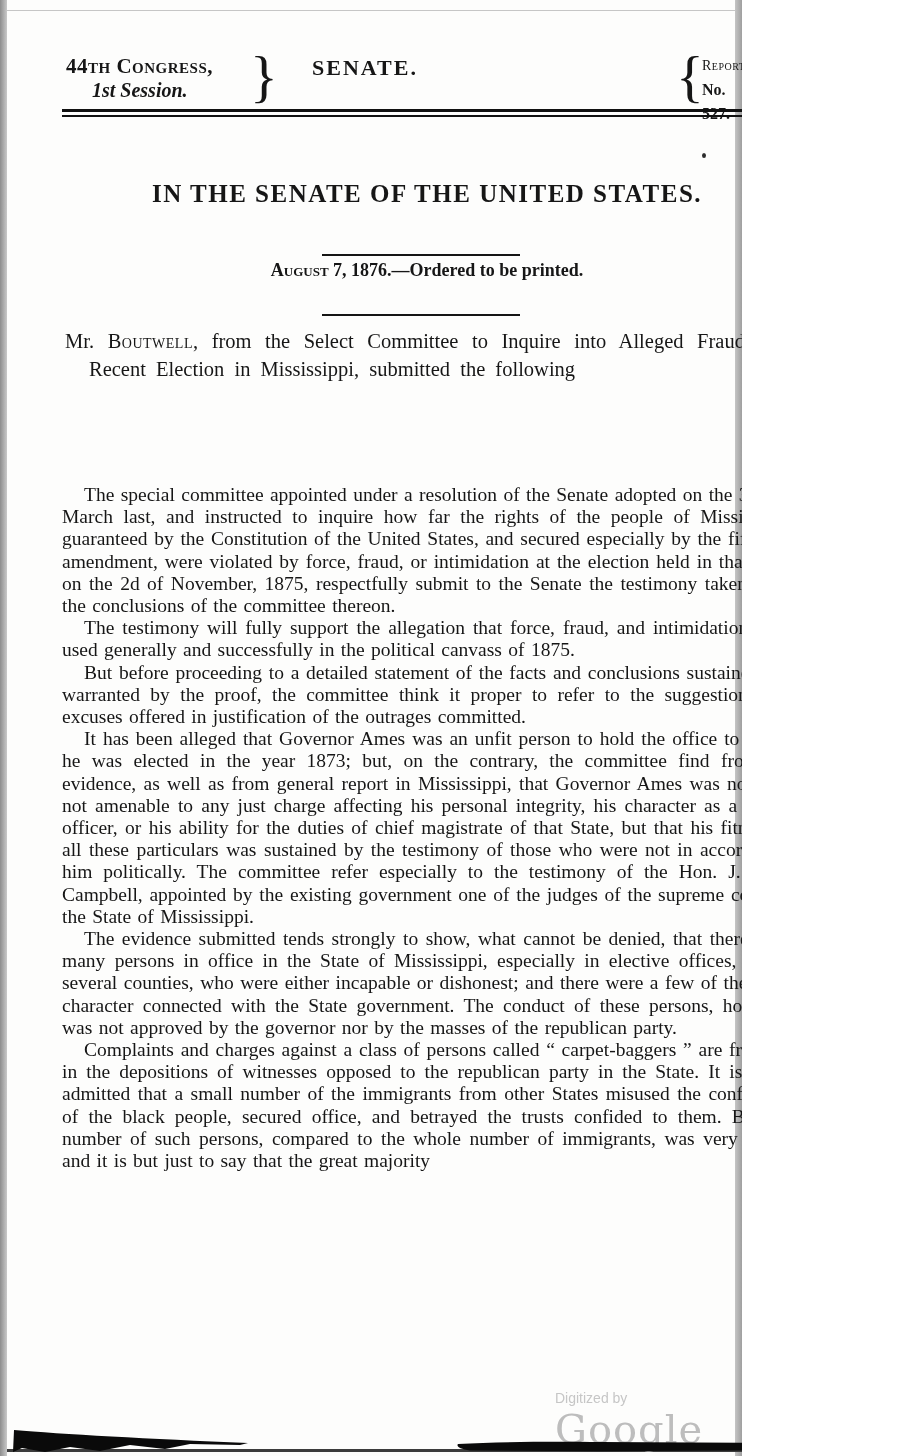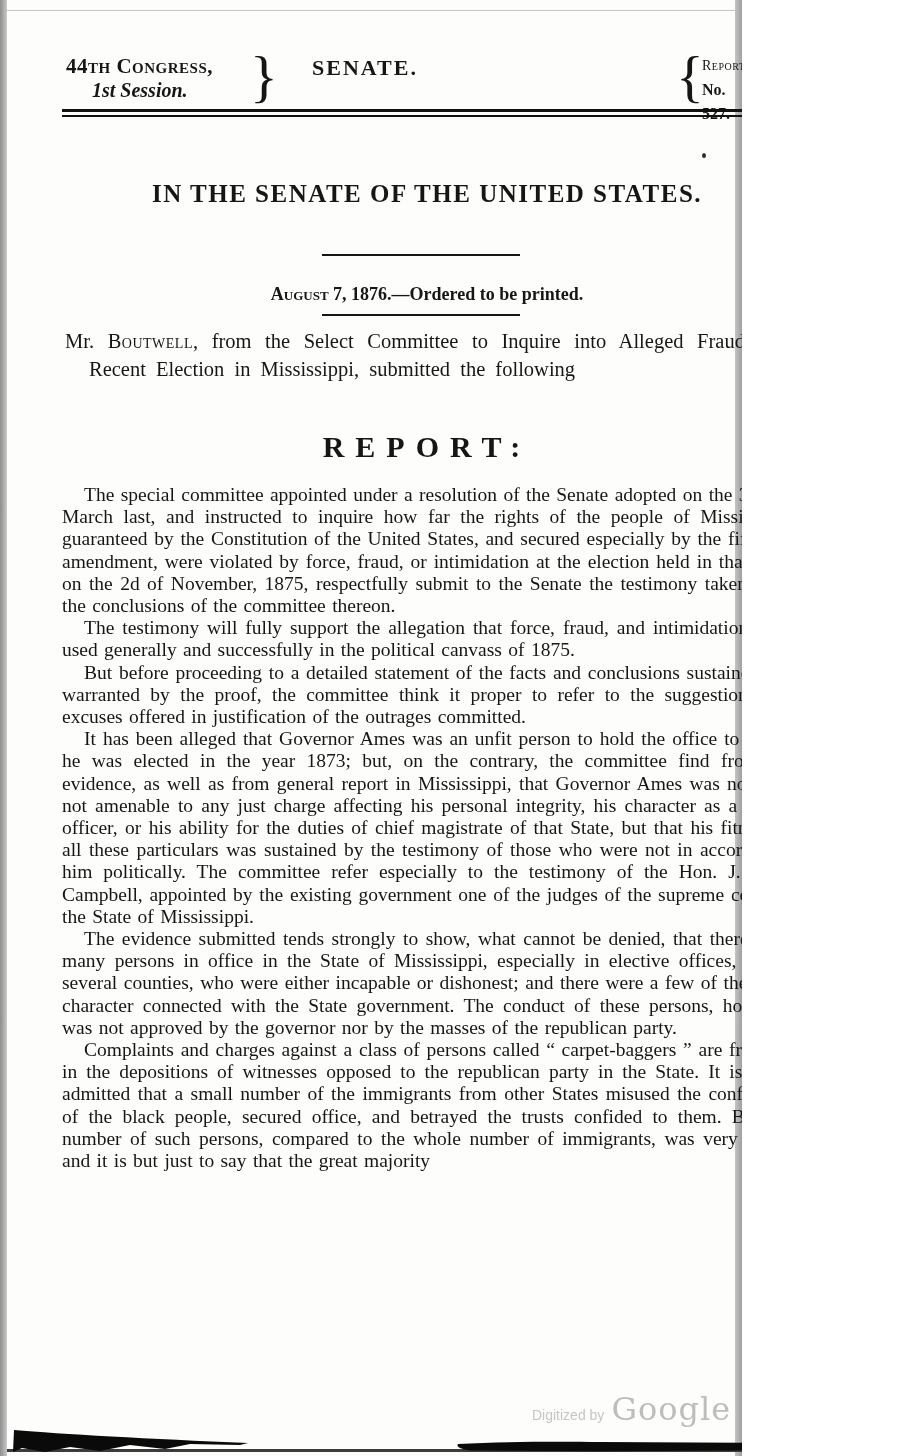--- a/index.html
+++ b/index.html
@@ -33,21 +33,21 @@
   .double-rule{position:absolute;left:62px;width:730px;top:109px;height:3px;
     border-top:3px solid #111;border-bottom:2px solid #111;}
 
   .doc-title{position:absolute;left:62px;width:730px;top:180px;margin:0;text-align:center;
     font-size:25px;font-weight:700;letter-spacing:1.5px;}
 
   .short-rule{position:absolute;left:322px;width:198px;height:2px;background:#151515;}
   .rule-a{top:254px;}
   .rule-b{top:314px;}
 
-  .dateline{position:absolute;left:62px;width:730px;top:284px;text-align:center;
+  .dateline{position:absolute;left:62px;width:730px;top:260px;text-align:center;
     font-size:18px;font-weight:700;}
   .dateline .sc{font-variant:small-caps;}
 
   .submission{position:absolute;left:62px;width:732px;top:324px;margin:3px;
     font-size:20.5px;line-height:28px;text-align:justify;word-spacing:5px;
     padding-left:24px;text-indent:-24px;}
   .submission .sc{font-variant:small-caps;letter-spacing:.5px;}
 
   .report-heading{position:absolute;left:62px;width:730px;top:430px;margin:0;text-align:center;
     font-size:30px;font-weight:600;letter-spacing:11px;}
@@ -57,25 +57,25 @@
   .body-text p{margin:0;text-indent:22px;}
 
   
   .speck{position:absolute;background:#2d2d2d;border-radius:50%;}
   .speck.s1{left:702px;top:153px;width:4px;height:5px;}
   .speck.s2{left:836px;top:360px;width:3px;height:3px;}
   .marginalia{position:absolute;left:786px;top:486px;}
   .topright-marks{position:absolute;left:850px;top:1376px;}
 
   
-  .watermark{position:absolute;left:532px;top:1390px;display:flex;align-items:baseline;}
+  .watermark{position:absolute;left:532px;top:1390px;display:flex;align-items:baseline;flex-direction:column;}
   .watermark .wm-pre{font-family:"Liberation Sans","DejaVu Sans",sans-serif;
     font-size:14px;color:#c6c6c6;}
   .watermark .wm-logo{font-family:"DejaVu Serif","Liberation Serif",serif;
-    font-size:32px;color:#bdbdbd;margin-left:7px;letter-spacing:1px;}
+    font-size:40px;color:#bdbdbd;margin-left:23px;letter-spacing:1px;}
 
   .ink-blobs{position:absolute;left:0;top:1424px;}
 </style>
 </head>
 <body>
 
 <div class="stage">
 
   <div class="edge-left"></div>
   <div class="edge-right"></div>
@@ -97,21 +97,20 @@
   <div class="double-rule"></div>
 
   <h1 class="doc-title">IN THE SENATE OF THE UNITED STATES.</h1>
 
   <div class="short-rule rule-a"></div>
   <div class="dateline"><span class="sc">August 7, 1876.</span><span>—Ordered to be printed.</span></div>
   <div class="short-rule rule-b"></div>
 
   <p class="submission"><span>Mr. </span><span class="sc">Boutwell</span><span>, from the Select Committee to Inquire into Alleged Frauds in the Recent Election in Mississippi, submitted the following</span></p>
 
-  <h2 class="report-heading">REPORT:</h2>
 
   <div class="body-text">
     <p>The special committee appointed under a resolution of the Senate adopted on the 31st of March last, and instructed to inquire how far the rights of the people of Mississippi, guaranteed by the Constitution of the United States, and secured especially by the fifteenth amendment, were violated by force, fraud, or intimidation at the election held in that State on the 2d of November, 1875, respectfully submit to the Senate the testimony taken, with the conclusions of the committee thereon.</p>
     <p>The testimony will fully support the allegation that force, fraud, and intimidation were used generally and successfully in the political canvass of 1875.</p>
     <p>But before proceeding to a detailed statement of the facts and conclusions sustained and warranted by the proof, the committee think it proper to refer to the suggestions and excuses offered in justification of the outrages committed.</p>
     <p>It has been alleged that Governor Ames was an unfit person to hold the office to which he was elected in the year 1873; but, on the contrary, the committee find from the evidence, as well as from general report in Mississippi, that Governor Ames was not only not amenable to any just charge affecting his personal integrity, his character as a public officer, or his ability for the duties of chief magistrate of that State, but that his fitness in all these particulars was sustained by the testimony of those who were not in accord with him politically.  The committee refer especially to the testimony of the Hon. J. A. P. Campbell, appointed by the existing government one of the judges of the supreme court of the State of Mississippi.</p>
     <p>The evidence submitted tends strongly to show, what cannot be denied, that there were many persons in office in the State of Mississippi, especially in elective offices, in the several counties, who were either incapable or dishonest; and there were a few of the same character connected with the State government.  The conduct of these persons, however, was not approved by the governor nor by the masses of the republican party.</p>
     <p>Complaints and charges against a class of persons called “ carpet-baggers ” are frequent in the depositions of witnesses opposed to the republican party in the State.  It is to be admitted that a small number of the immigrants from other States misused the confidence of the black people, secured office, and betrayed the trusts confided to them.  But the number of such persons, compared to the whole number of immigrants, was very small; and it is but just to say that the great majority</p>
   </div>
 

